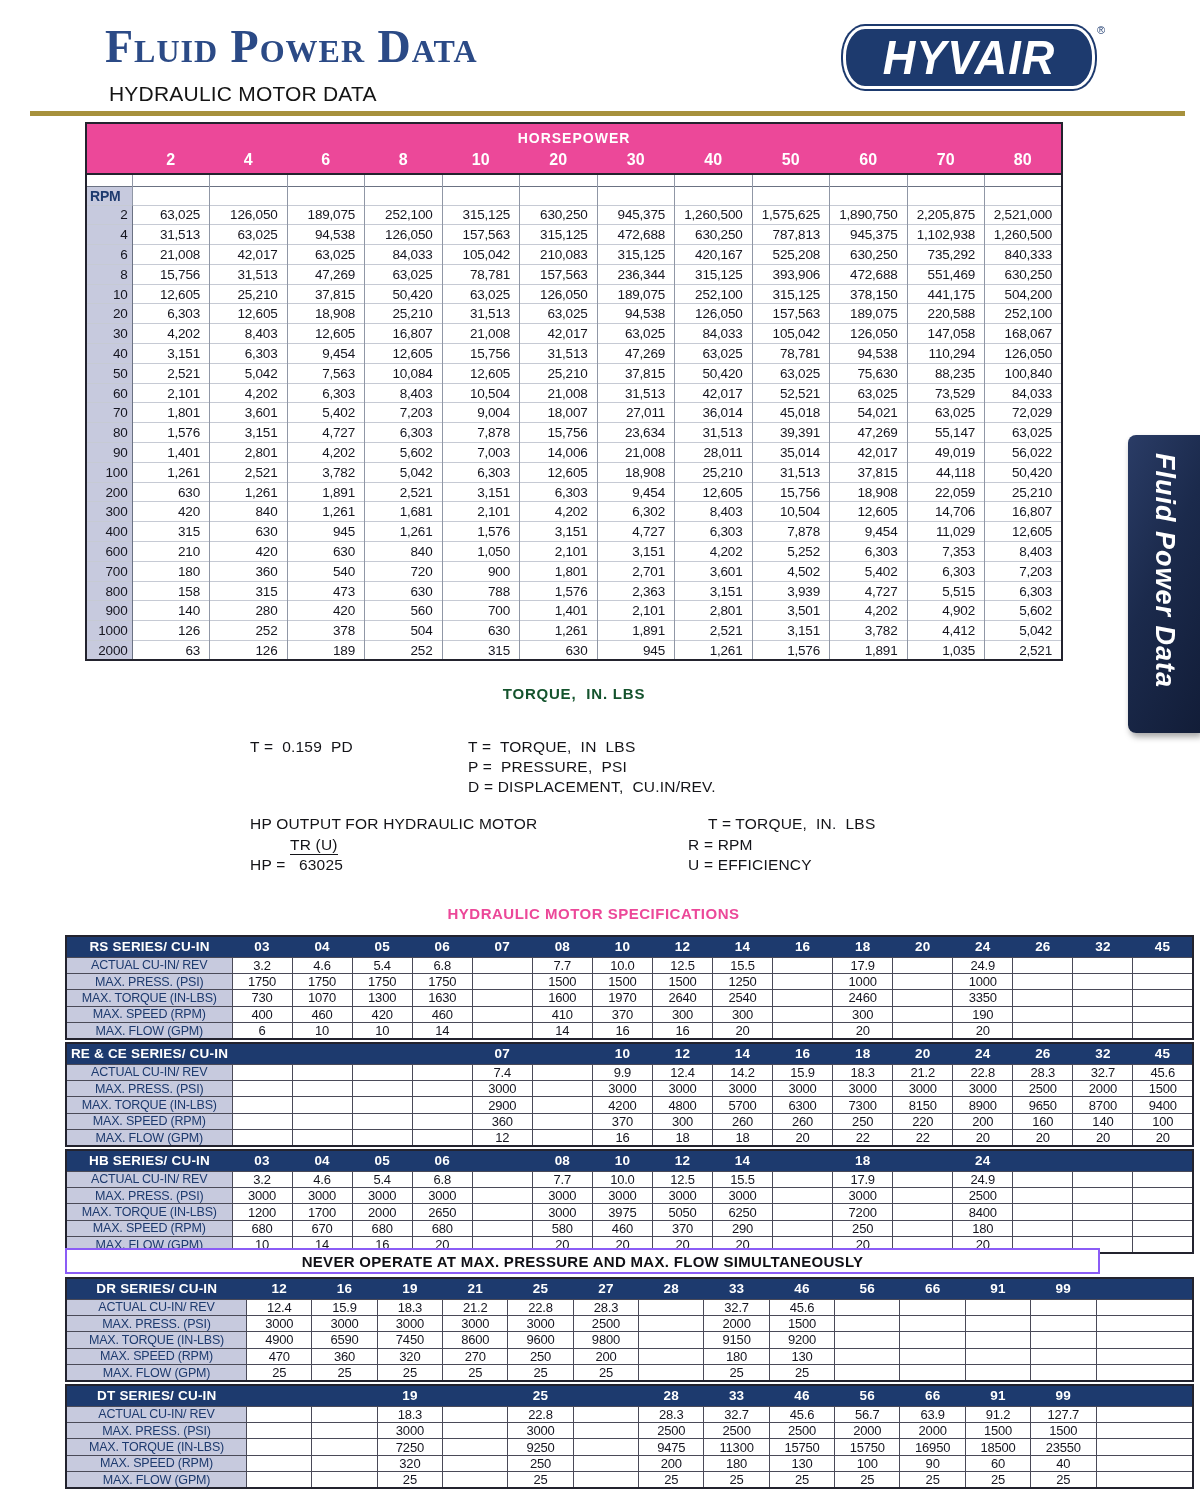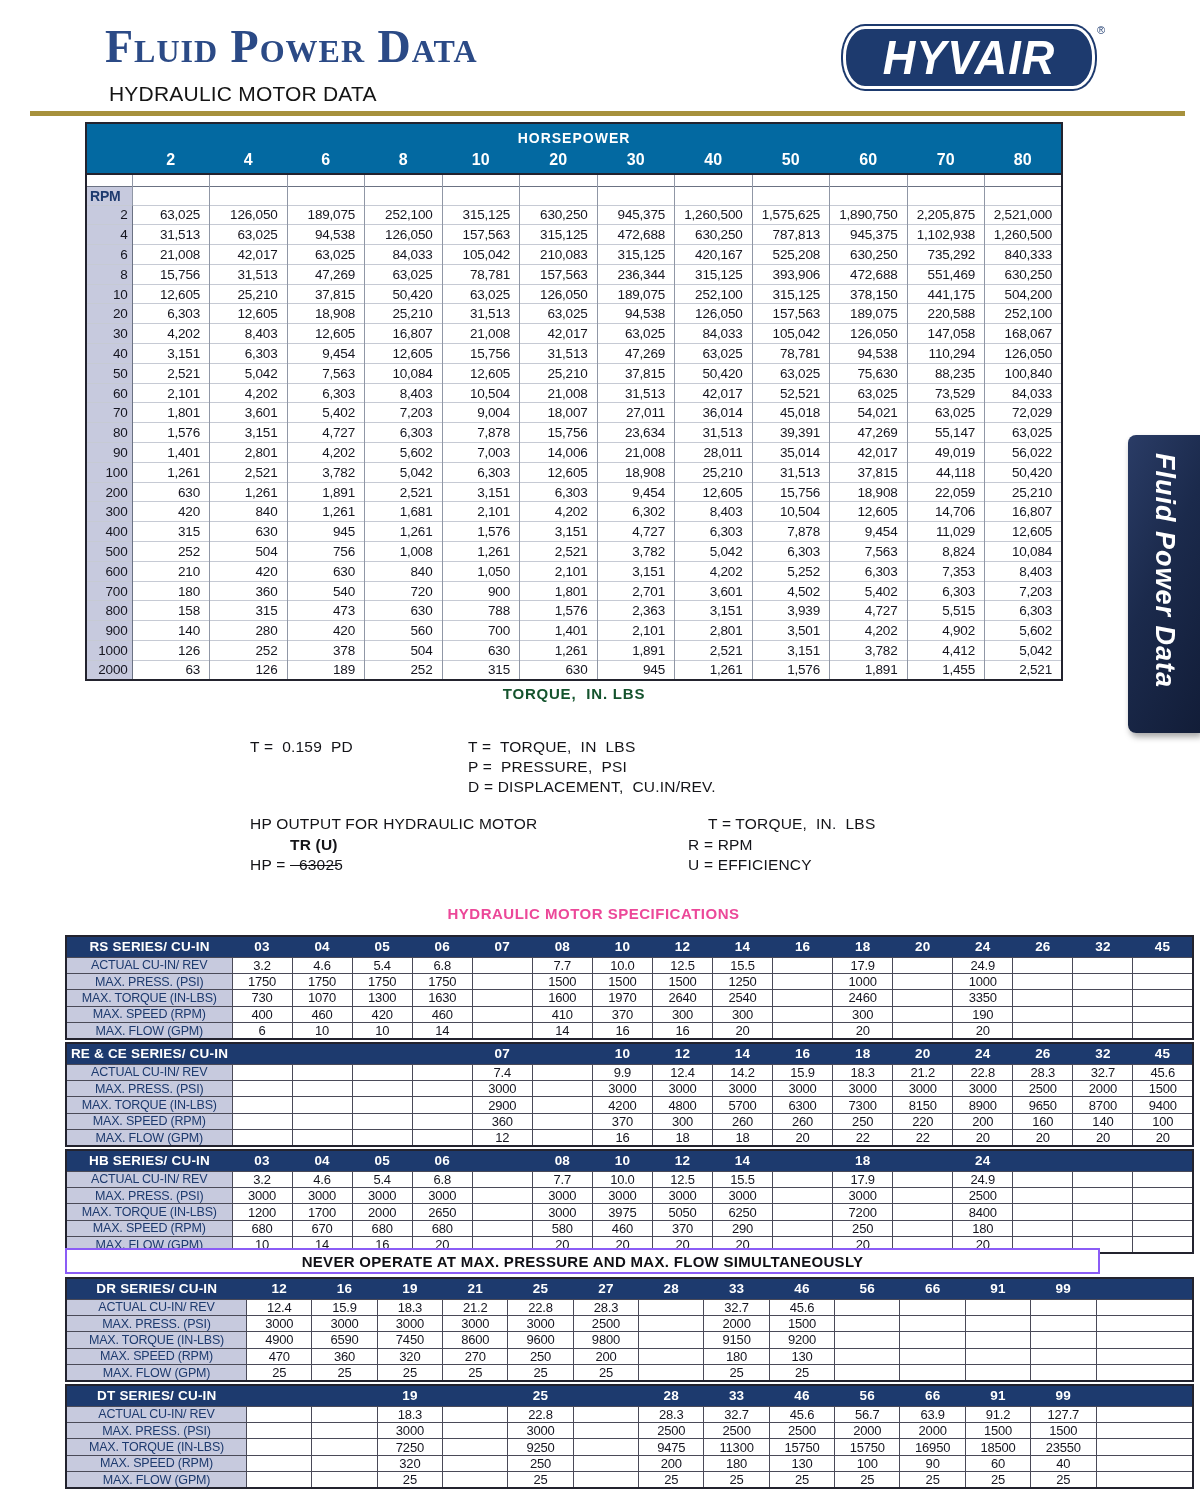--- a/index.html
+++ b/index.html
@@ -24,40 +24,40 @@
   .side-tab { position:absolute; left:1128px; top:435px; width:72px; height:298px;
               background:linear-gradient(115deg,#2a3c66 0%,#1b2a4c 45%,#121d38 100%);
               border-radius:8px 0 0 8px; box-shadow:2px 4px 6px rgba(0,0,0,0.35); }
   .side-tab span { display:block; writing-mode:vertical-rl; margin:18px auto 0 auto; height:265px;
                    color:#fff; font-weight:bold; font-style:italic; font-size:27px; letter-spacing:1px;
                    text-align:left; white-space:nowrap; }
 
   
   .torque-table { position:absolute; left:85px; top:122px; width:978px; border-collapse:collapse;
                   table-layout:fixed; border:2px solid #23232e; }
-  .torque-table thead th { background:#0369a1; color:#fff; border:none; }
+  .torque-table thead th { background:#ec4899; color:#fff; border:none; }
   .tt-title { height:24px; font-size:14px; font-weight:bold; letter-spacing:1px; text-align:center;
               vertical-align:bottom; padding-bottom:1px; }
   .hp-row th { height:27px; font-size:16px; font-weight:bold; text-align:center; vertical-align:middle; }
   .torque-table td { font-size:13.5px; letter-spacing:-0.2px; color:#15151f;
                      border-left:1px solid #9097a6; border-top:1px solid #c6cad4; overflow:hidden; }
   .torque-table td:first-child { border-left:none;margin-left:24px; }
   .torque-table tbody tr.gap-row td { height:12px; border-top:2px solid #23232e; }
   .torque-table tbody tr.rpm-label-row td { height:19px; border-top:1px solid #6b7283; }
   .torque-table tbody tr.data-row td { height:19.8px; text-align:right; padding-right:9px; }
   .torque-table td.rpm-cell { background:#c7cade; border-right:1px solid #6b7283; }
   .torque-table td.rpm-label-cell { background:#c7cade; color:#1d3a6e; font-weight:bold;
                                     font-size:14px; text-align:left; padding-left:3px; }
   .torque-table tr.data-row td.rpm-cell { text-align:right; padding-right:4px; color:#15151f; }
   .tt-caption { position:absolute; left:85px; top:685px; width:978px; text-align:center;
                 font-size:15px; font-weight:bold; letter-spacing:0.8px; color:#14532d; white-space:pre; }
 
   
   .fline { position:absolute; font-size:15.5px; color:#141418; white-space:pre; letter-spacing:0.2px; }
-  .f-ul { border-bottom:1.5px solid #141418; padding-bottom:12px; font-weight:700; }
+  .f-ul { border-bottom:1.5px solid #141418; padding-bottom:1px; font-weight:400; }
 
   
   .specs-heading { position:absolute; left:76px; top:905px; width:1035px; text-align:center;
                    font-size:15px; font-weight:bold; letter-spacing:0.5px; color:#ec4899; }
   .spec-upper { position:absolute; left:65px; top:935px; width:1035px; }
   .spec-lower { position:absolute; left:65px; top:1277px; width:1035px; }
   .spec-table { width:1129px; border-collapse:collapse; table-layout:fixed;
                 border:2px solid #23232e; margin-bottom:2px; }
   .spec-table th { background:#1d3a6e; color:#fff; height:21px; font-size:13.5px; font-weight:bold;
                    text-align:center; vertical-align:middle; letter-spacing:0.2px; }
@@ -402,35 +402,20 @@
           <td>1,576</td>
           <td>3,151</td>
           <td>4,727</td>
           <td>6,303</td>
           <td>7,878</td>
           <td>9,454</td>
           <td>11,029</td>
           <td>12,605</td>
         </tr>
         <tr class="data-row">
-          <td class="rpm-cell">500</td>
-          <td>252</td>
-          <td>504</td>
-          <td>756</td>
-          <td>1,008</td>
-          <td>1,261</td>
-          <td>2,521</td>
-          <td>3,782</td>
-          <td>5,042</td>
-          <td>6,303</td>
-          <td>7,563</td>
-          <td>8,824</td>
-          <td>10,084</td>
-        </tr>
-        <tr class="data-row">
           <td class="rpm-cell">600</td>
           <td>210</td>
           <td>420</td>
           <td>630</td>
           <td>840</td>
           <td>1,050</td>
           <td>2,101</td>
           <td>3,151</td>
           <td>4,202</td>
           <td>5,252</td>
@@ -503,21 +488,21 @@
           <td>63</td>
           <td>126</td>
           <td>189</td>
           <td>252</td>
           <td>315</td>
           <td>630</td>
           <td>945</td>
           <td>1,261</td>
           <td>1,576</td>
           <td>1,891</td>
-          <td>1,455</td>
+          <td>1,035</td>
           <td>2,521</td>
         </tr>
       </tbody>
   </table>
   <div class="tt-caption">TORQUE,  IN. LBS</div>
 
   <div class="fline" style="left:250px; top:738px;">T =  0.159  PD</div>
   <div class="fline" style="left:468px; top:738px;">T =  TORQUE,  IN  LBS</div>
   <div class="fline" style="left:468px; top:758px;">P =  PRESSURE,  PSI</div>
   <div class="fline" style="left:468px; top:778px;">D = DISPLACEMENT,  CU.IN/REV.</div>

